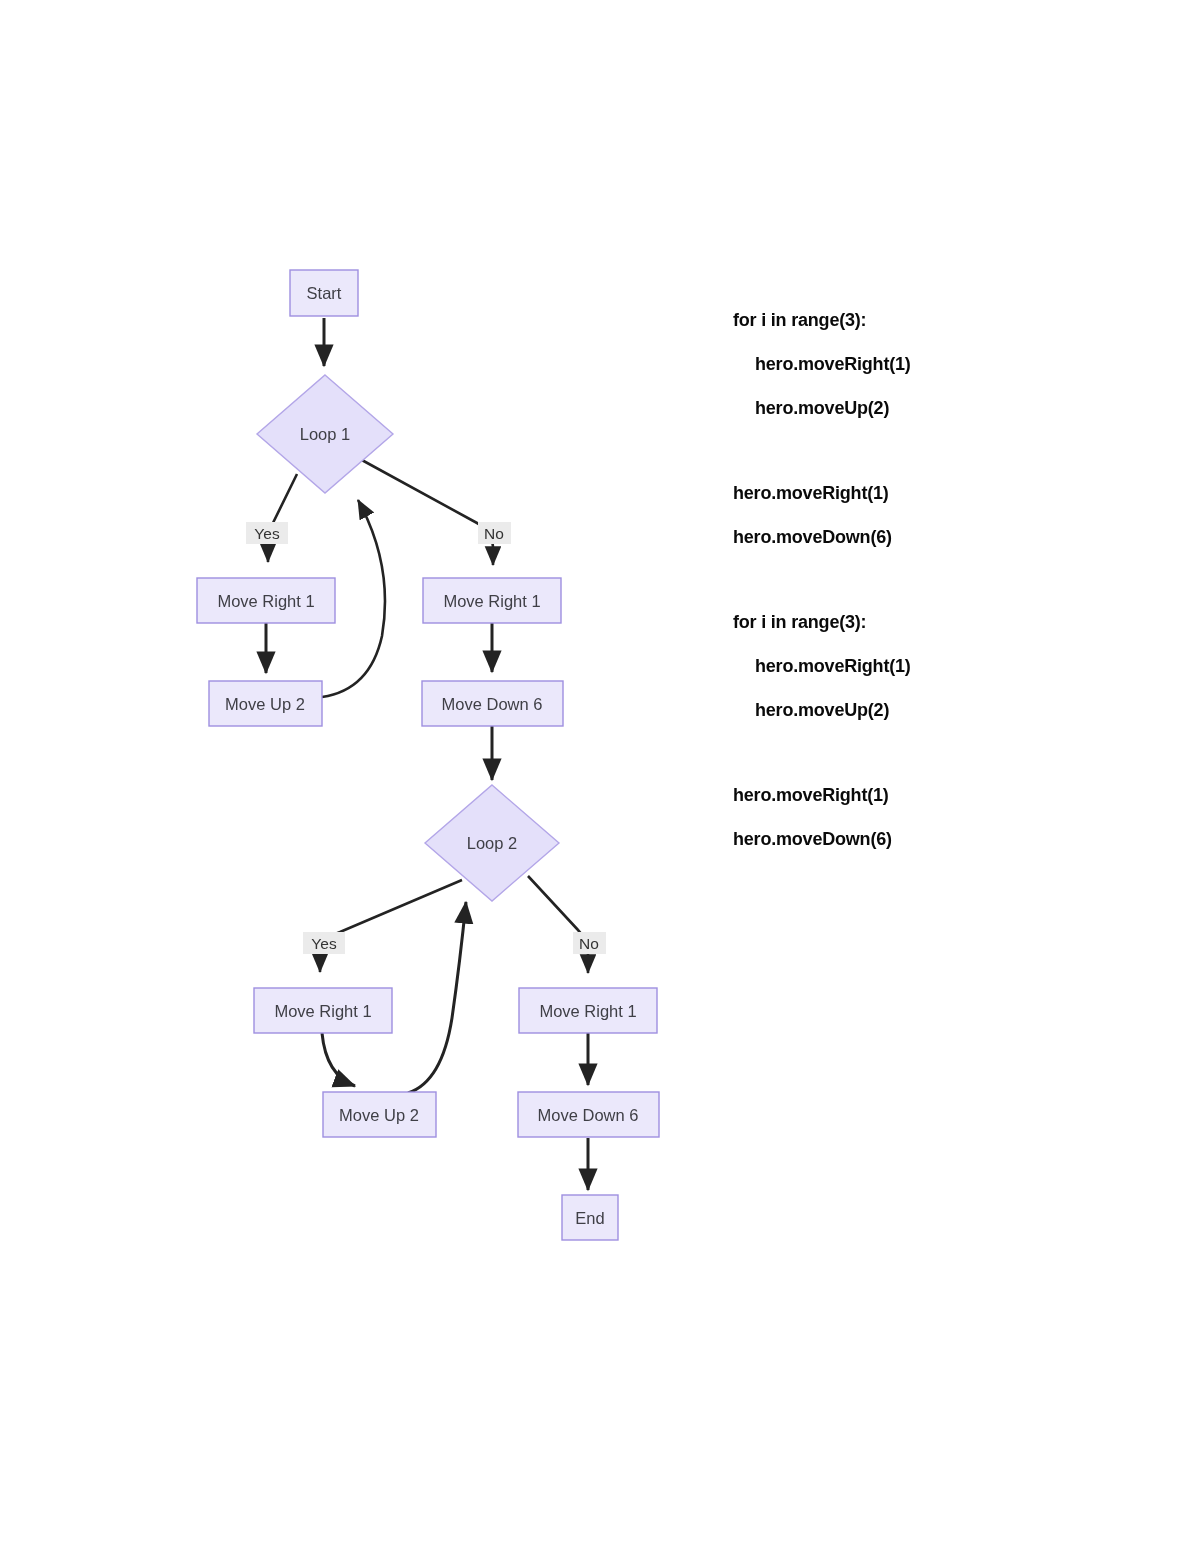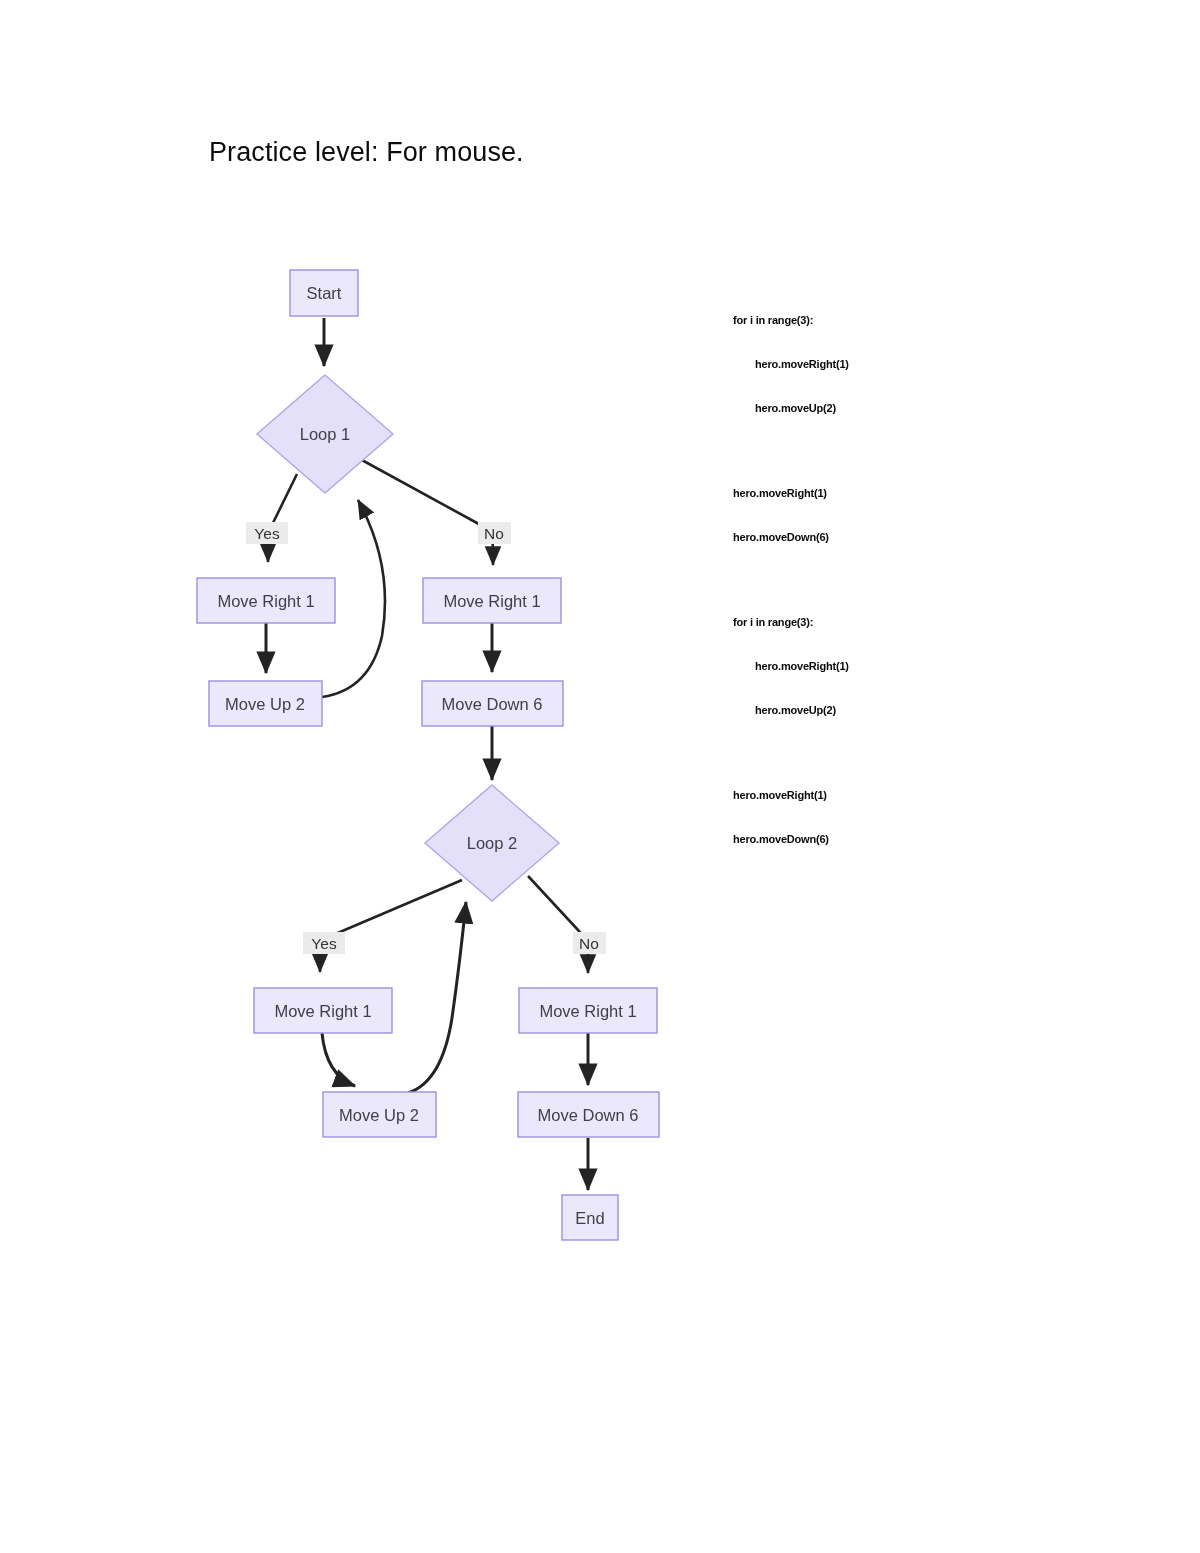--- a/index.html
+++ b/index.html
@@ -68,21 +68,21 @@
   }
   .edge-label-bg {
     fill: #ebebeb;
   }
   #code-panel {
     position: absolute;
     left: 733px;
     top: 298px;
     width: 260px;
     font-family: "Liberation Sans", sans-serif;
-    font-size: 11px;
+    font-size: 18px;
     font-weight: 700;
     color: #0a0a0a;
     line-height: 1.0;
   }
   .code-block {
     margin: 0;
   }
   .code-line {
     white-space: pre;
     height: 44px;
@@ -94,21 +94,20 @@
   }
   .code-gap {
     height: 41px;
   }
 </style>
 </head>
 <body>
 
 <div id="page">
 
-  <div id="doc-title">Practice level: For mouse.</div>
 
   <svg id="flowchart" width="1200" height="1553" viewBox="0 0 1200 1553">
     <defs>
       <marker id="arrowhead" markerWidth="9" markerHeight="9" refX="7.2" refY="3.2" orient="auto" markerUnits="strokeWidth">
         <path d="M0,0 L0,6.4 L7.6,3.2 z" fill="#232323"></path>
       </marker>
     </defs>
 
     <path class="edge-path" d="M324,318 L324,366" marker-end="url(#arrowhead)"></path>
 

